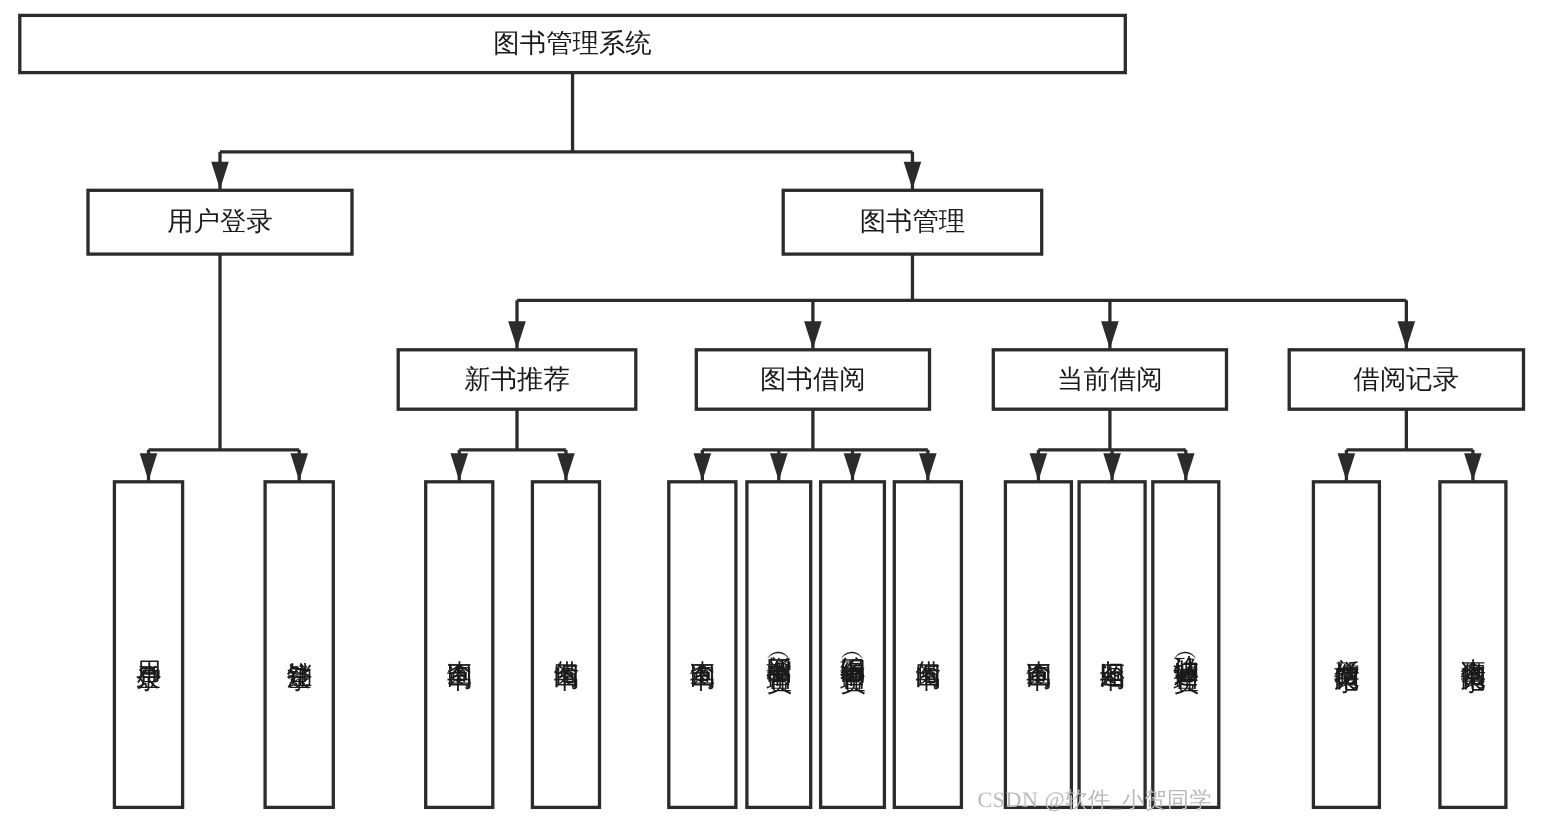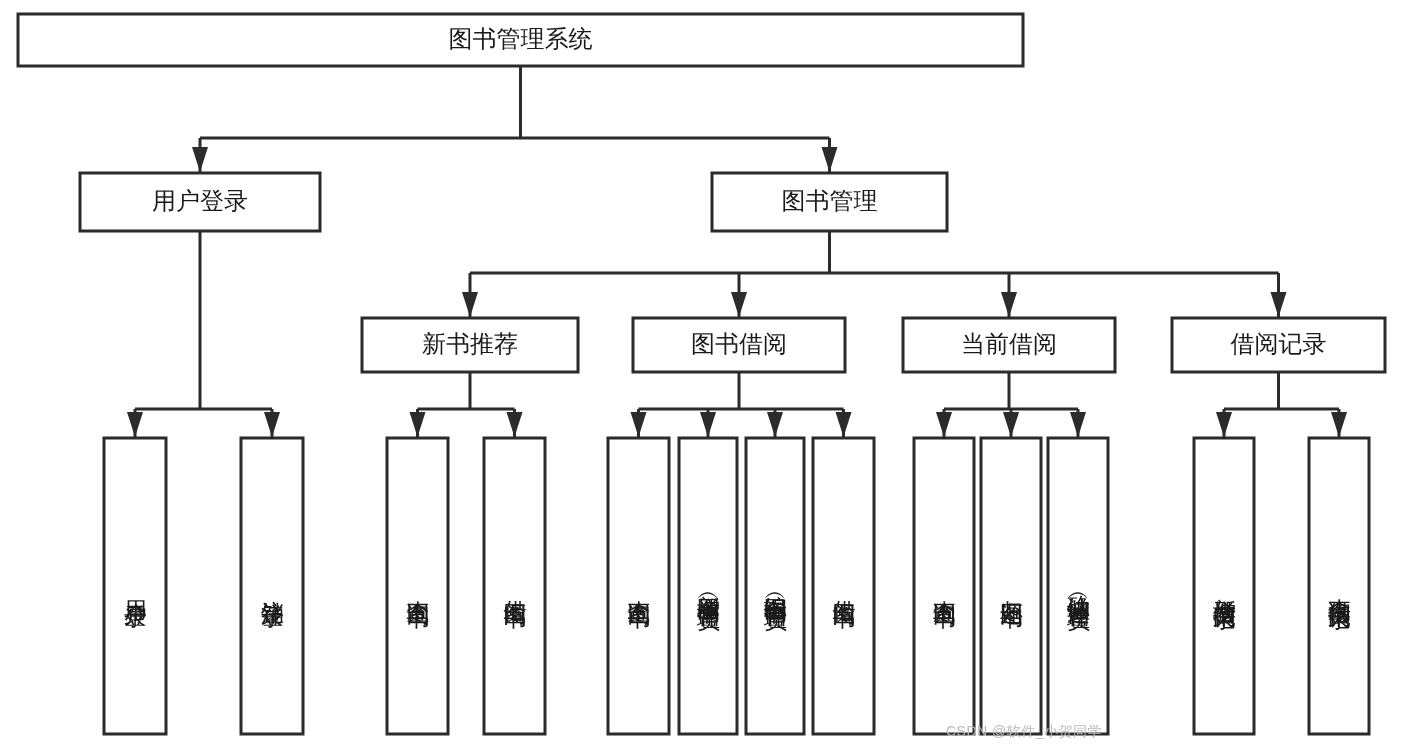--- a/index.html
+++ b/index.html
@@ -68,22 +68,22 @@
     color: #1a1a1a;
     line-height: 1.12;
     letter-spacing: 2px;
     white-space: nowrap;
     text-align: center;
   }
   .watermark {
     position: absolute;
     right: 8px;
     bottom: 6px;
-    font-family: Liberation Sans, sans-serif;
-    font-size: 14px;
+    font-family: Liberation Serif, serif;
+    font-size: 20px;
     color: #b9b9b9;
     letter-spacing: 0.5px;
     user-select: none;
   }
 </style>
 </head>
 <body>
 
 <div id="diagram-root">
   <svg class="diagram" viewBox="0 0 1405 747">

